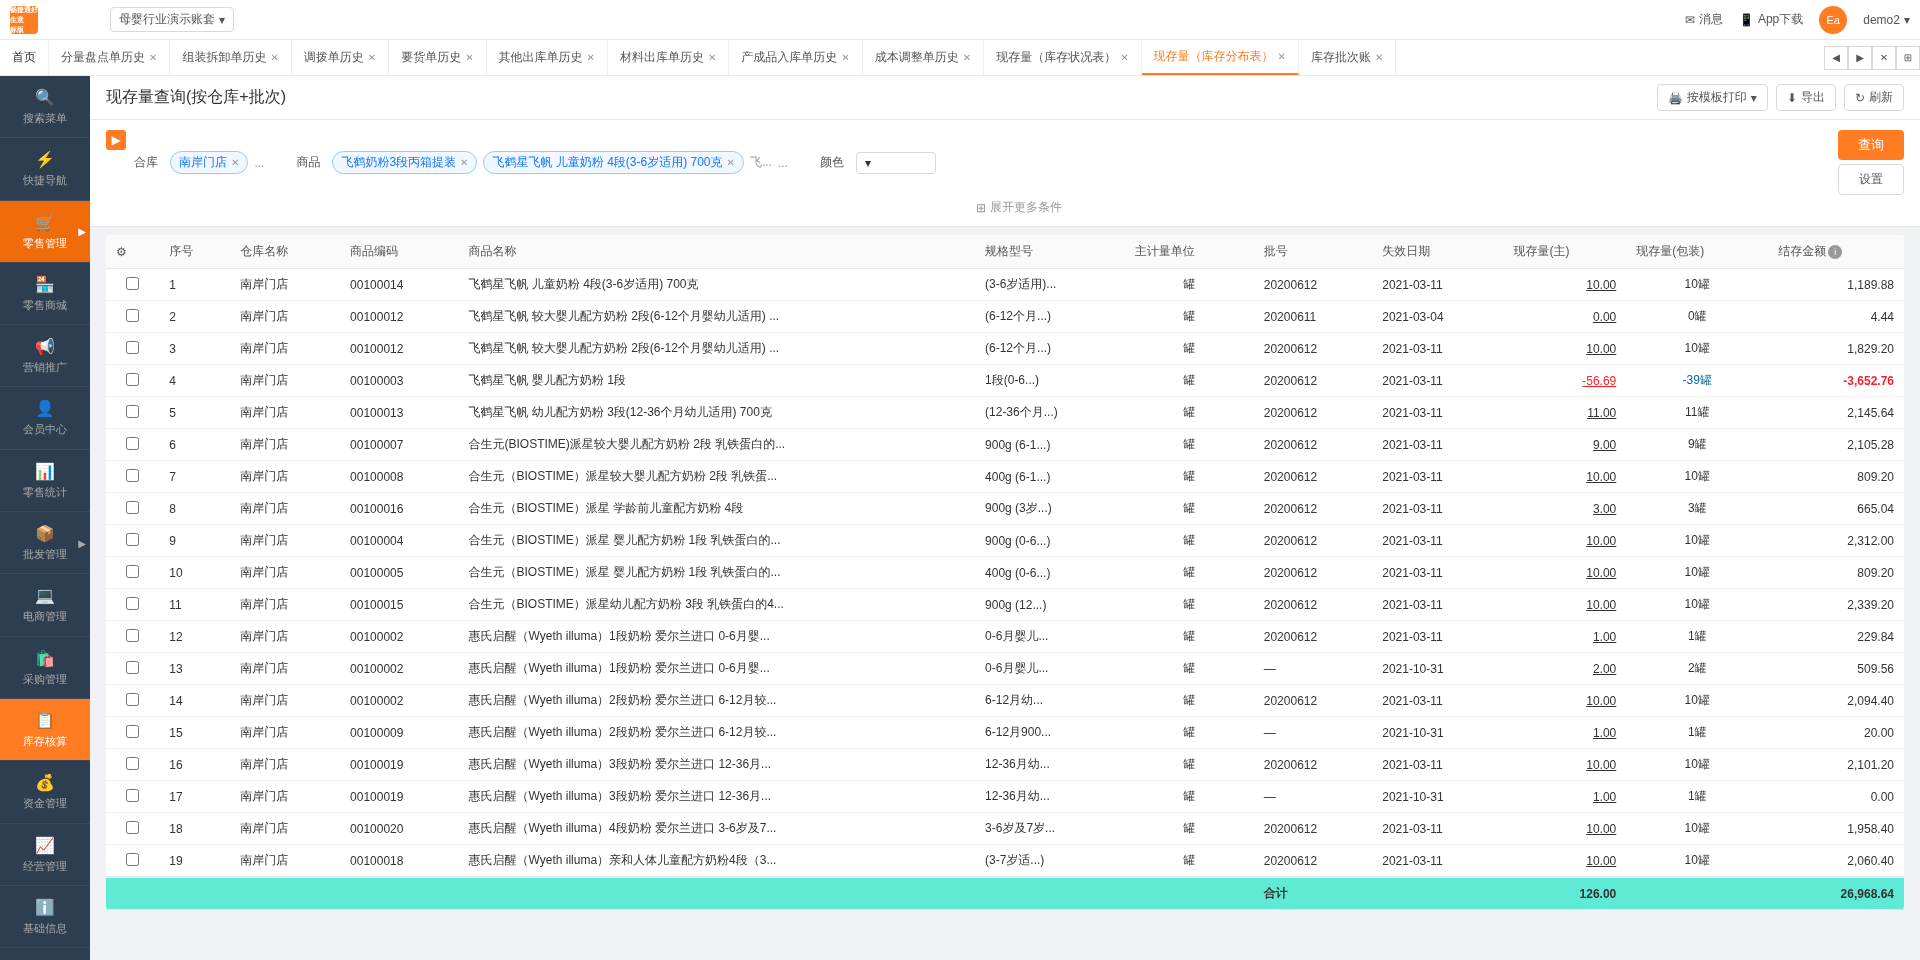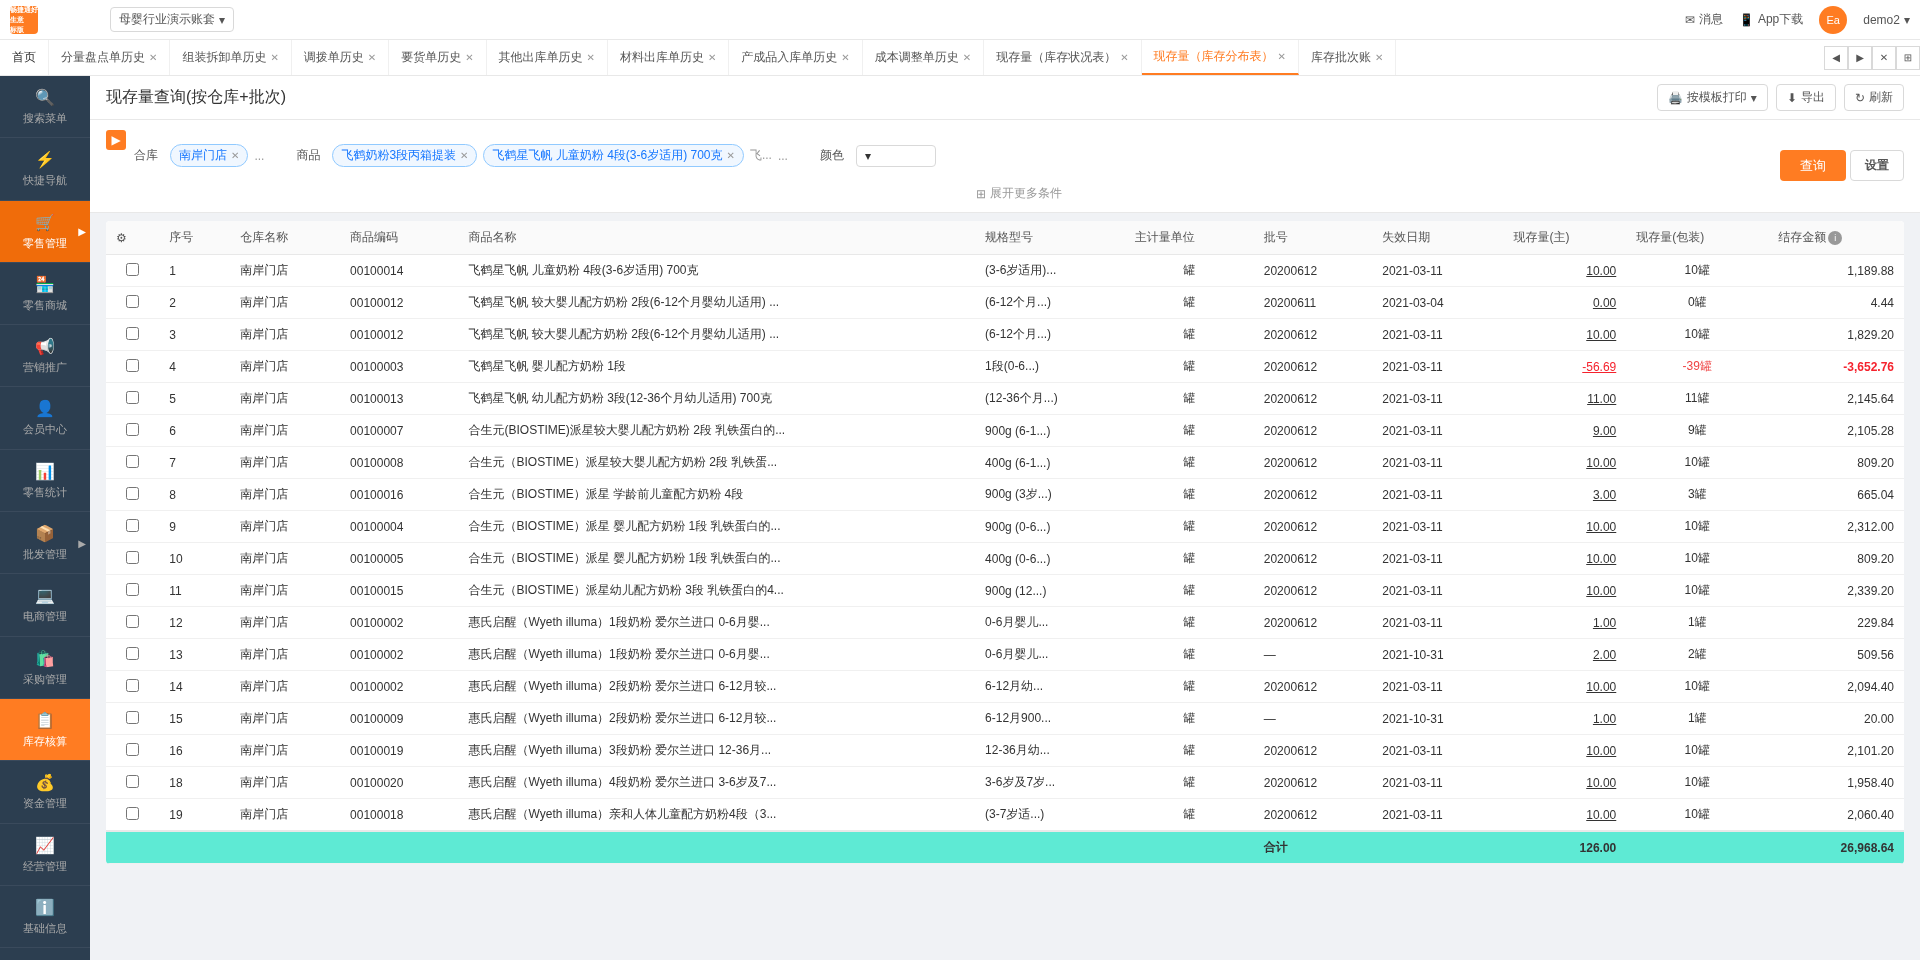--- a/index.html
+++ b/index.html
@@ -53,22 +53,22 @@
     .filter-label { font-size: 12px; color: #555; white-space: nowrap; flex-shrink: 0; }
     .filter-tag-group { display: flex; align-items: center; gap: 6px; flex-wrap: wrap; }
     .filter-tag { display: flex; align-items: center; gap: 4px; background: #f0f7ff; border: 1px solid #91caff; border-radius: 12px; padding: 2px 8px; font-size: 12px; color: #1677ff; }
     .filter-tag .tag-close { cursor: pointer; color: #999; font-size: 10px; }
     .filter-more { color: #999; cursor: pointer; font-size: 12px; }
     .filter-color-select { display: flex; align-items: center; gap: 4px; border: 1px solid #d9d9d9; border-radius: 4px; padding: 3px 8px; min-width: 80px; cursor: pointer; font-size: 12px; }
     .expand-btn { display: flex; align-items: center; gap: 4px; color: #999; cursor: pointer; font-size: 12px; margin-top: 4px; }
     .expand-row { display: flex; justify-content: center; }
 
     .btn-query { background: #ff7c22; color: #fff; border: none; border-radius: 4px; padding: 6px 20px; cursor: pointer; font-size: 13px; font-weight: 500; }
-    .btn-setting { background: #fff; color: #555; border: 1px solid #d9d9d9; border-radius: 4px; padding: 6px 14px; cursor: pointer; font-size: 12px; font-weight: bold; }
-    .action-btns { display: flex; flex-direction: row; gap: 4px; margin-left: auto; flex-shrink: 0; margin-top: 20px; }
+    .btn-setting { background: #fff; color: #555; border: 1px solid #d9d9d9; border-radius: 4px; padding: 6px 14px; cursor: pointer; font-size: 12px; }
+    .action-btns { display: flex; flex-direction: column; gap: 4px; margin-left: auto; flex-shrink: 0; }
 
     
     .table-container { flex: 1; overflow: auto; padding: 8px 16px 16px; }
     .data-table { width: 100%; border-collapse: collapse; background: #fff; border-radius: 4px; overflow: hidden; }
     .data-table thead { background: #fafafa; position: sticky; top: 0; z-index: 10; }
     .data-table th { padding: 8px 10px; text-align: left; font-size: 12px; color: #555; font-weight: 500; border-bottom: 1px solid #e8e8e8; white-space: nowrap; }
     .data-table td { padding: 7px 10px; font-size: 12px; color: #333; border-bottom: 1px solid #f0f0f0; white-space: nowrap; }
     .td-link { color: #1677ff; text-decoration: underline; cursor: pointer; }
     .td-center { text-align: center; }
     .td-right { text-align: right; }
@@ -385,21 +385,21 @@
       </td>
       <td>4</td>
       <td>南岸门店</td>
       <td>00100003</td>
       <td style="max-width:320px;overflow:hidden;text-overflow:ellipsis;">飞鹤星飞帆 婴儿配方奶粉 1段</td>
       <td>1段(0-6...)</td>
       <td class="td-center">罐</td>
       <td>20200612</td>
       <td>2021-03-11</td>
       <td class="td-right td-link" style="color:#f5222d;">-56.69</td>
-      <td class="td-center" style="color:#ef4444;">-39罐</td>
+      <td class="td-center" style="color:#0369a1;">-39罐</td>
       <td class="td-right" style="color:#f5222d;font-weight:bold;">-3,652.76</td>
     </tr>
               <tr>
       <td class="td-center">
         <input type="checkbox" style="">
       </td>
       <td>5</td>
       <td>南岸门店</td>
       <td>00100013</td>
       <td style="max-width:320px;overflow:hidden;text-overflow:ellipsis;">飞鹤星飞帆 幼儿配方奶粉 3段(12-36个月幼儿适用) 700克</td>
@@ -584,20 +584,36 @@
       <td>20200612</td>
       <td>2021-03-11</td>
       <td class="td-right td-link" style="">10.00</td>
       <td class="td-center" style="">10罐</td>
       <td class="td-right" style="">2,101.20</td>
     </tr>
               <tr>
       <td class="td-center">
         <input type="checkbox" style="">
       </td>
+      <td>17</td>
+      <td>南岸门店</td>
+      <td>00100019</td>
+      <td style="max-width:320px;overflow:hidden;text-overflow:ellipsis;">惠氏启醒（Wyeth illuma）3段奶粉 爱尔兰进口 12-36月...</td>
+      <td>12-36月幼...</td>
+      <td class="td-center">罐</td>
+      <td>—</td>
+      <td>2021-10-31</td>
+      <td class="td-right td-link" style="">1.00</td>
+      <td class="td-center" style="">1罐</td>
+      <td class="td-right" style="">0.00</td>
+    </tr>
+              <tr>
+      <td class="td-center">
+        <input type="checkbox" style="">
+      </td>
       <td>18</td>
       <td>南岸门店</td>
       <td>00100020</td>
       <td style="max-width:320px;overflow:hidden;text-overflow:ellipsis;">惠氏启醒（Wyeth illuma）4段奶粉 爱尔兰进口 3-6岁及7...</td>
       <td>3-6岁及7岁...</td>
       <td class="td-center">罐</td>
       <td>20200612</td>
       <td>2021-03-11</td>
       <td class="td-right td-link" style="">10.00</td>
       <td class="td-center" style="">10罐</td>

